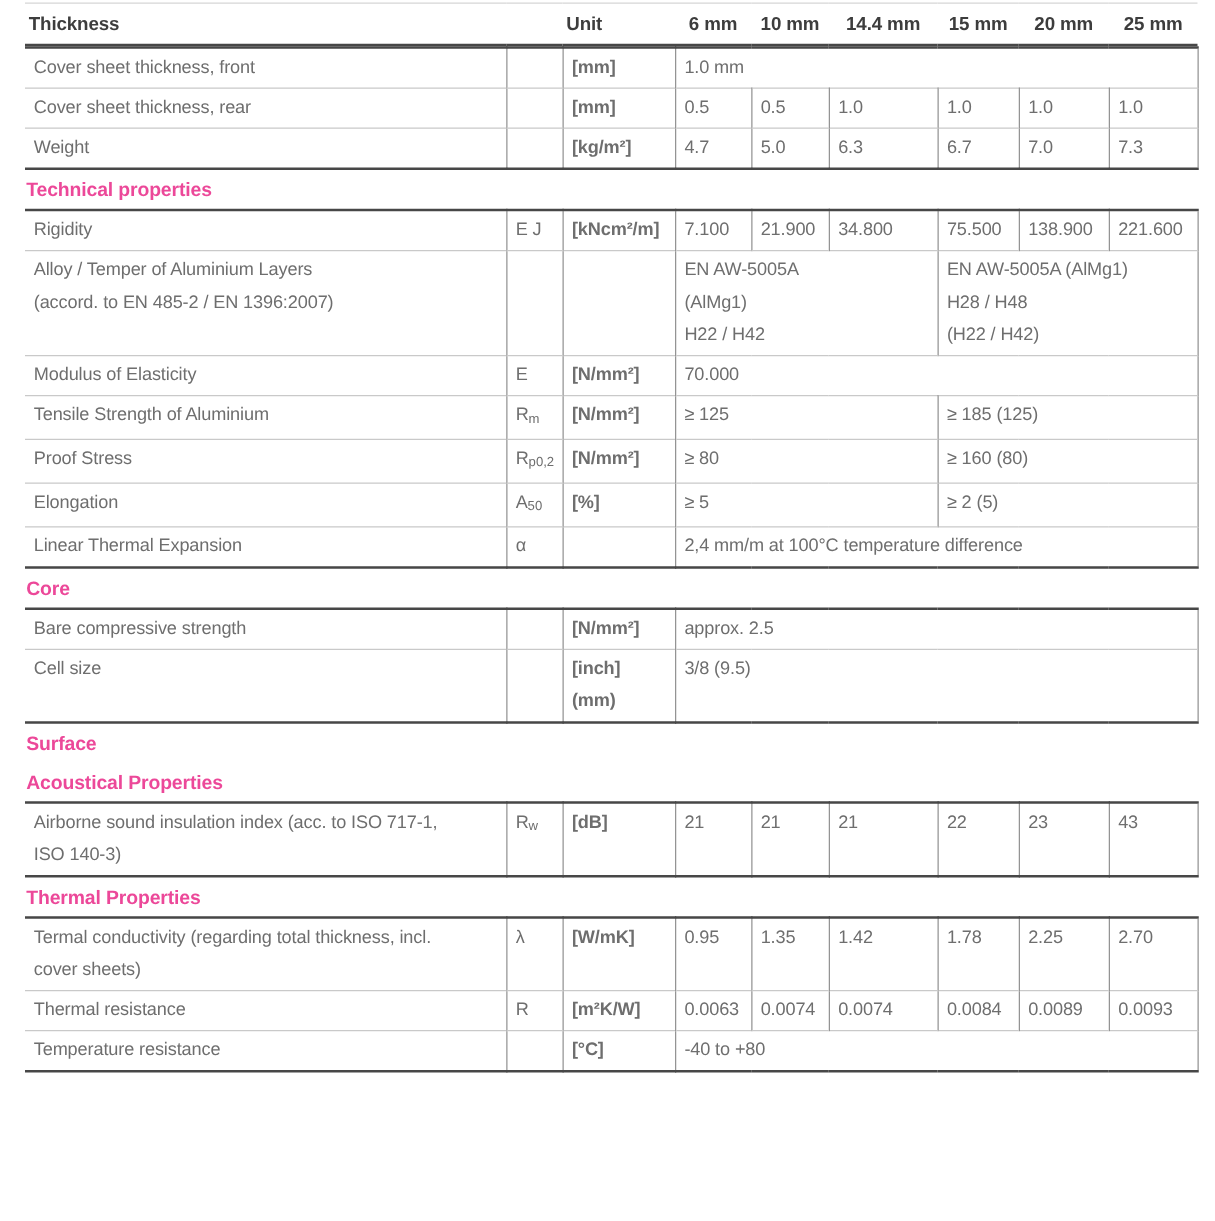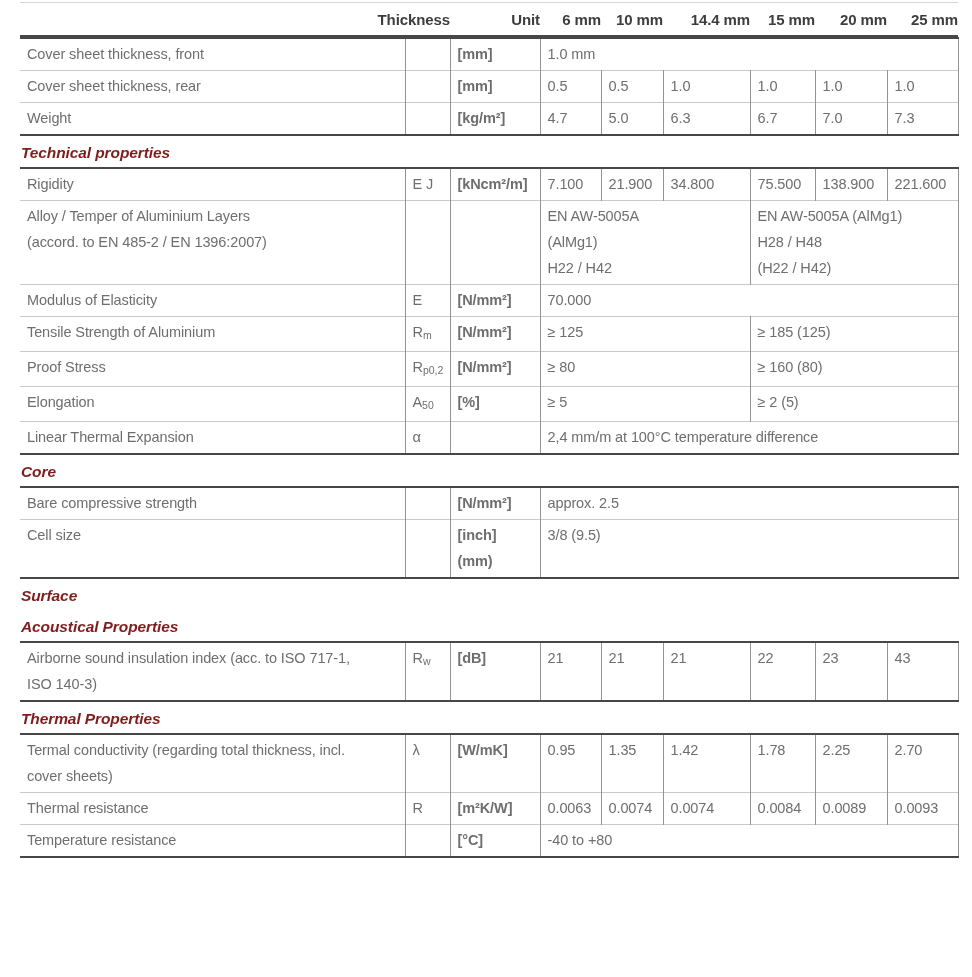--- a/index.html
+++ b/index.html
@@ -24,27 +24,28 @@
     color: #6e6e6e;
     letter-spacing: -0.1px;
   }
   table.hdr {
     border-top: 1px solid #d6d6d6;
     border-bottom: 2px solid #474747;
   }
   table.hdr th {
     font-weight: 700;
     color: #3d3d3d;
-    text-align: right;
+    text-align: left;
     font-size: 15px;
     padding: 8px 0 7px 3px;
     white-space: nowrap;
     overflow: hidden;
   }
   table.hdr th.size {
+    text-align: center;
     padding-left: 0;
     padding-right: 0;
   }
   table.body {
     border-top: 2px solid #474747;
     border-bottom: 2px solid #474747;
   }
   table.body td {
     vertical-align: top;
     padding: 2px 6px 3px 7px;
@@ -53,25 +54,24 @@
     white-space: pre-line;
     overflow: hidden;
   }
   table.body tr:first-child td { border-top: none; }
   td.name { padding-left: 3px; margin-top: 36px; }
   td.sym  { border-left: 1px solid #949494; padding-left: 6px; padding-right: 2px; }
   td.unit { border-left: 1px solid #949494; font-weight: bold; }
   td.val  { border-left: 1px solid #949494; border-right: 1px solid #949494; }
   .sec-title {
     font-weight: 700;
-    color: #7f1d1d;
+    color: #ec4899;
     font-size: 15.5px;
     padding: 8px 0 5px 1px;
     letter-spacing: -0.1px;
-    font-style: italic;
   }
   sub.symsub {
     font-size: 10.5px;
     vertical-align: -2px;
     letter-spacing: 0;
   }
 </style>
 </head>
 <body>
 

